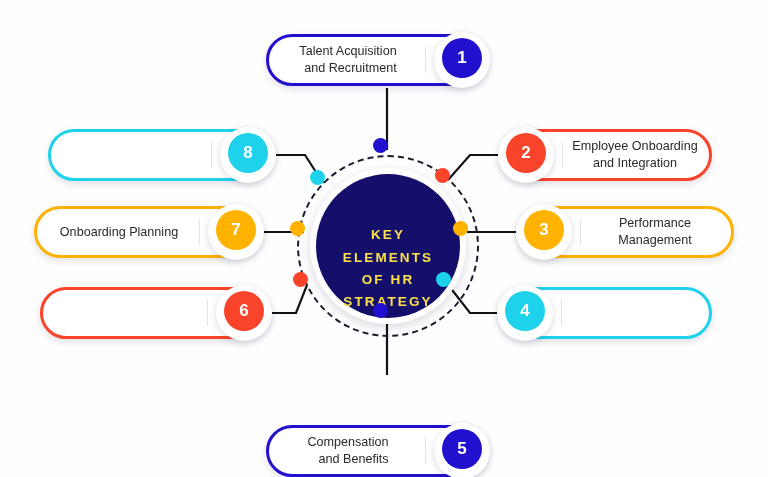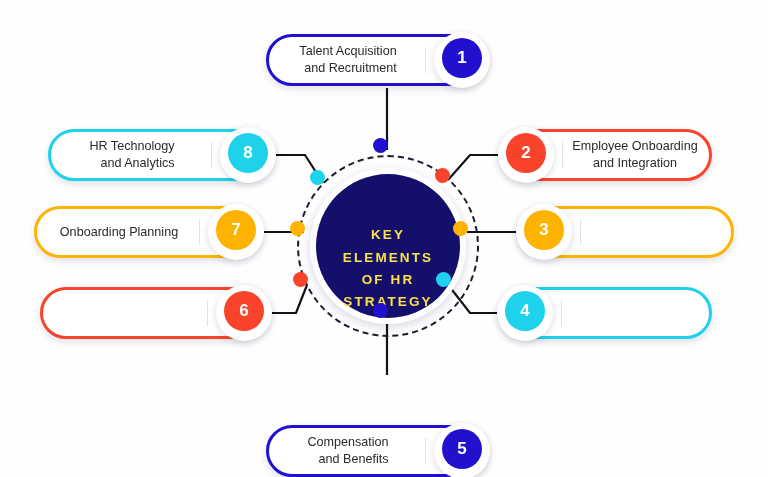--- a/index.html
+++ b/index.html
@@ -202,20 +202,22 @@
       <div class="card badge-left" style="left: 500px; top: 129px; width: 212px;">
         <div class="pill" style="border-color: rgb(249, 67, 43);"></div>
         <div class="card-label">Employee Onboarding
 and Integration</div>
         <div class="divider"></div>
         <div class="badge-halo"></div>
         <div class="badge" style="background: rgb(249, 67, 43);">2</div>
       </div>
       <div class="card badge-left" style="left: 518px; top: 206px; width: 216px;">
         <div class="pill" style="border-color: rgb(255, 179, 0);"></div>
+        <div class="card-label">Performance
+Management</div>
         <div class="divider"></div>
         <div class="badge-halo"></div>
         <div class="badge" style="background: rgb(255, 179, 0);">3</div>
       </div>
       <div class="card badge-left" style="left: 499px; top: 287px; width: 213px;">
         <div class="pill" style="border-color: rgb(30, 210, 236);"></div>
         <div class="divider"></div>
         <div class="badge-halo"></div>
         <div class="badge" style="background: rgb(30, 210, 236);">4</div>
       </div>
@@ -235,21 +237,19 @@
       </div>
       <div class="card badge-right" style="left: 34px; top: 206px; width: 228px;">
         <div class="pill" style="border-color: rgb(255, 179, 0);"></div>
         <div class="card-label">Onboarding Planning</div>
         <div class="divider"></div>
         <div class="badge-halo"></div>
         <div class="badge" style="background: rgb(255, 179, 0);">7</div>
       </div>
       <div class="card badge-right" style="left: 48px; top: 129px; width: 226px;">
         <div class="pill" style="border-color: rgb(30, 210, 236);"></div>
-        <div class="card-label">HR Technology
-and Analytics</div>
         <div class="divider"></div>
         <div class="badge-halo"></div>
         <div class="badge" style="background: rgb(30, 210, 236);">8</div>
       </div>
     </div>
 
 </div>
 
 </body></html>

